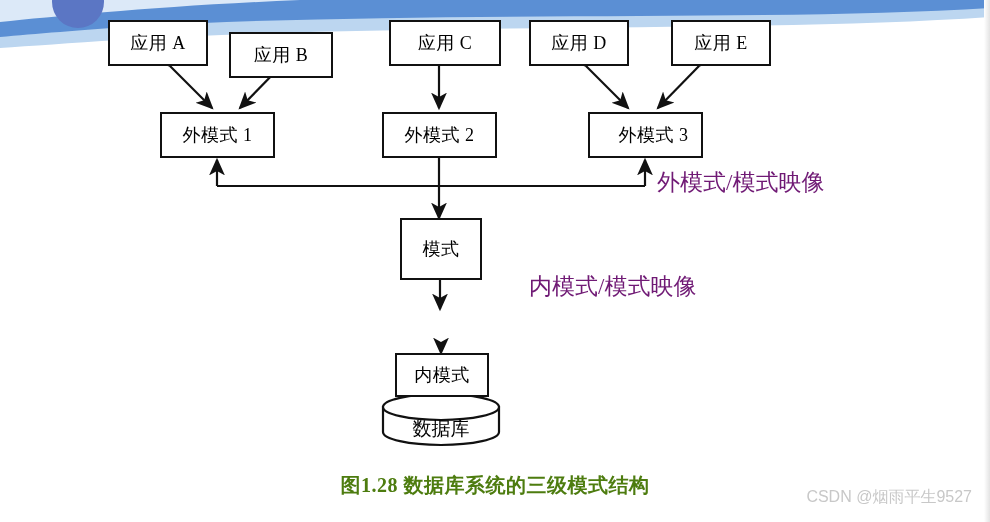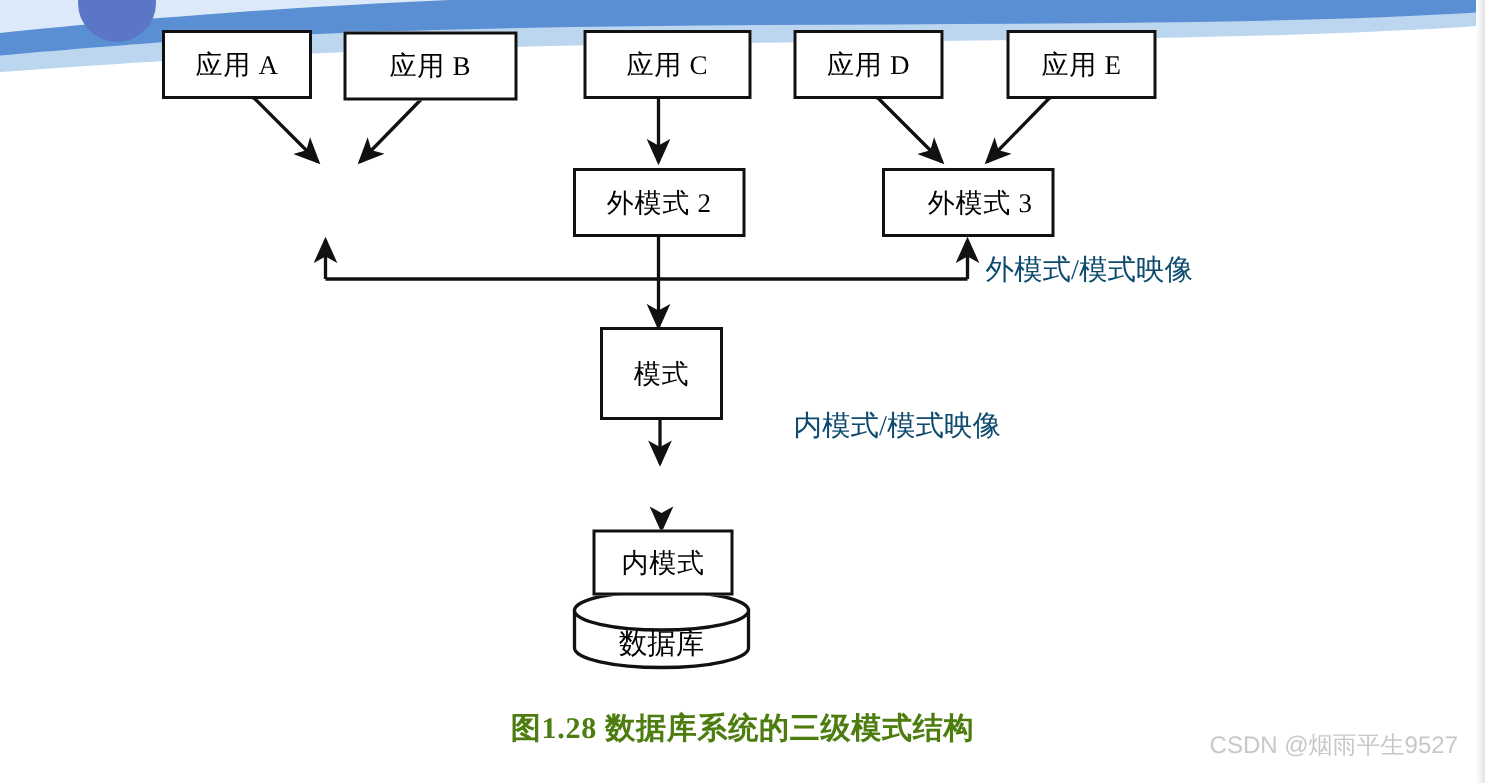--- a/index.html
+++ b/index.html
@@ -42,22 +42,22 @@
     display: flex;
     align-items: center;
     justify-content: center;
     font-size: 18px;
     letter-spacing: 0.5px;
     color: #000000;
     white-space: nowrap;
   }
   .map-label {
     position: absolute;
-    font-size: 19px;
-    color: #0c4a6e;
+    font-size: 23px;
+    color: #701a75;
     white-space: nowrap;
     font-weight: 500;
   }
   .caption {
     position: absolute;
     left: 0;
     top: 472px;
     width: 990px;
     text-align: center;
     font-size: 20px;
@@ -126,33 +126,36 @@
 
     <g stroke="#111111" stroke-width="2.2" fill="#ffffff">
       <path d="M383,407 L383,432 A58,13 0 0 0 499,432 L499,407 Z"></path>
       <ellipse cx="441" cy="407" rx="58" ry="13"></ellipse>
     </g>
   </svg>
 
   <div class="node-box" style="left:108px; top:20px; width:100px; height:46px;">
     <span>应用 A</span>
   </div>
-  <div class="node-box" style="left:229px; top:21px; width:116px; height:46px;">
+  <div class="node-box" style="left:229px; top:32px; width:104px; height:46px;">
     <span>应用 B</span>
   </div>
   <div class="node-box" style="left:389px; top:20px; width:112px; height:46px;">
     <span>应用 C</span>
   </div>
   <div class="node-box" style="left:529px; top:20px; width:100px; height:46px;">
     <span>应用 D</span>
   </div>
   <div class="node-box" style="left:671px; top:20px; width:100px; height:46px;">
     <span>应用 E</span>
   </div>
 
+  <div class="node-box" style="left:160px; top:112px; width:115px; height:46px;">
+    <span>外模式 1</span>
+  </div>
   <div class="node-box" style="left:382px; top:112px; width:115px; height:46px;">
     <span>外模式 2</span>
   </div>
   <div class="node-box" style="left:588px; top:112px; width:115px; height:46px;padding-left:16px;">
     <span>外模式 3</span>
   </div>
 
   <div class="node-box" style="left:400px; top:218px; width:82px; height:62px;">
     <span>模式</span>
   </div>

